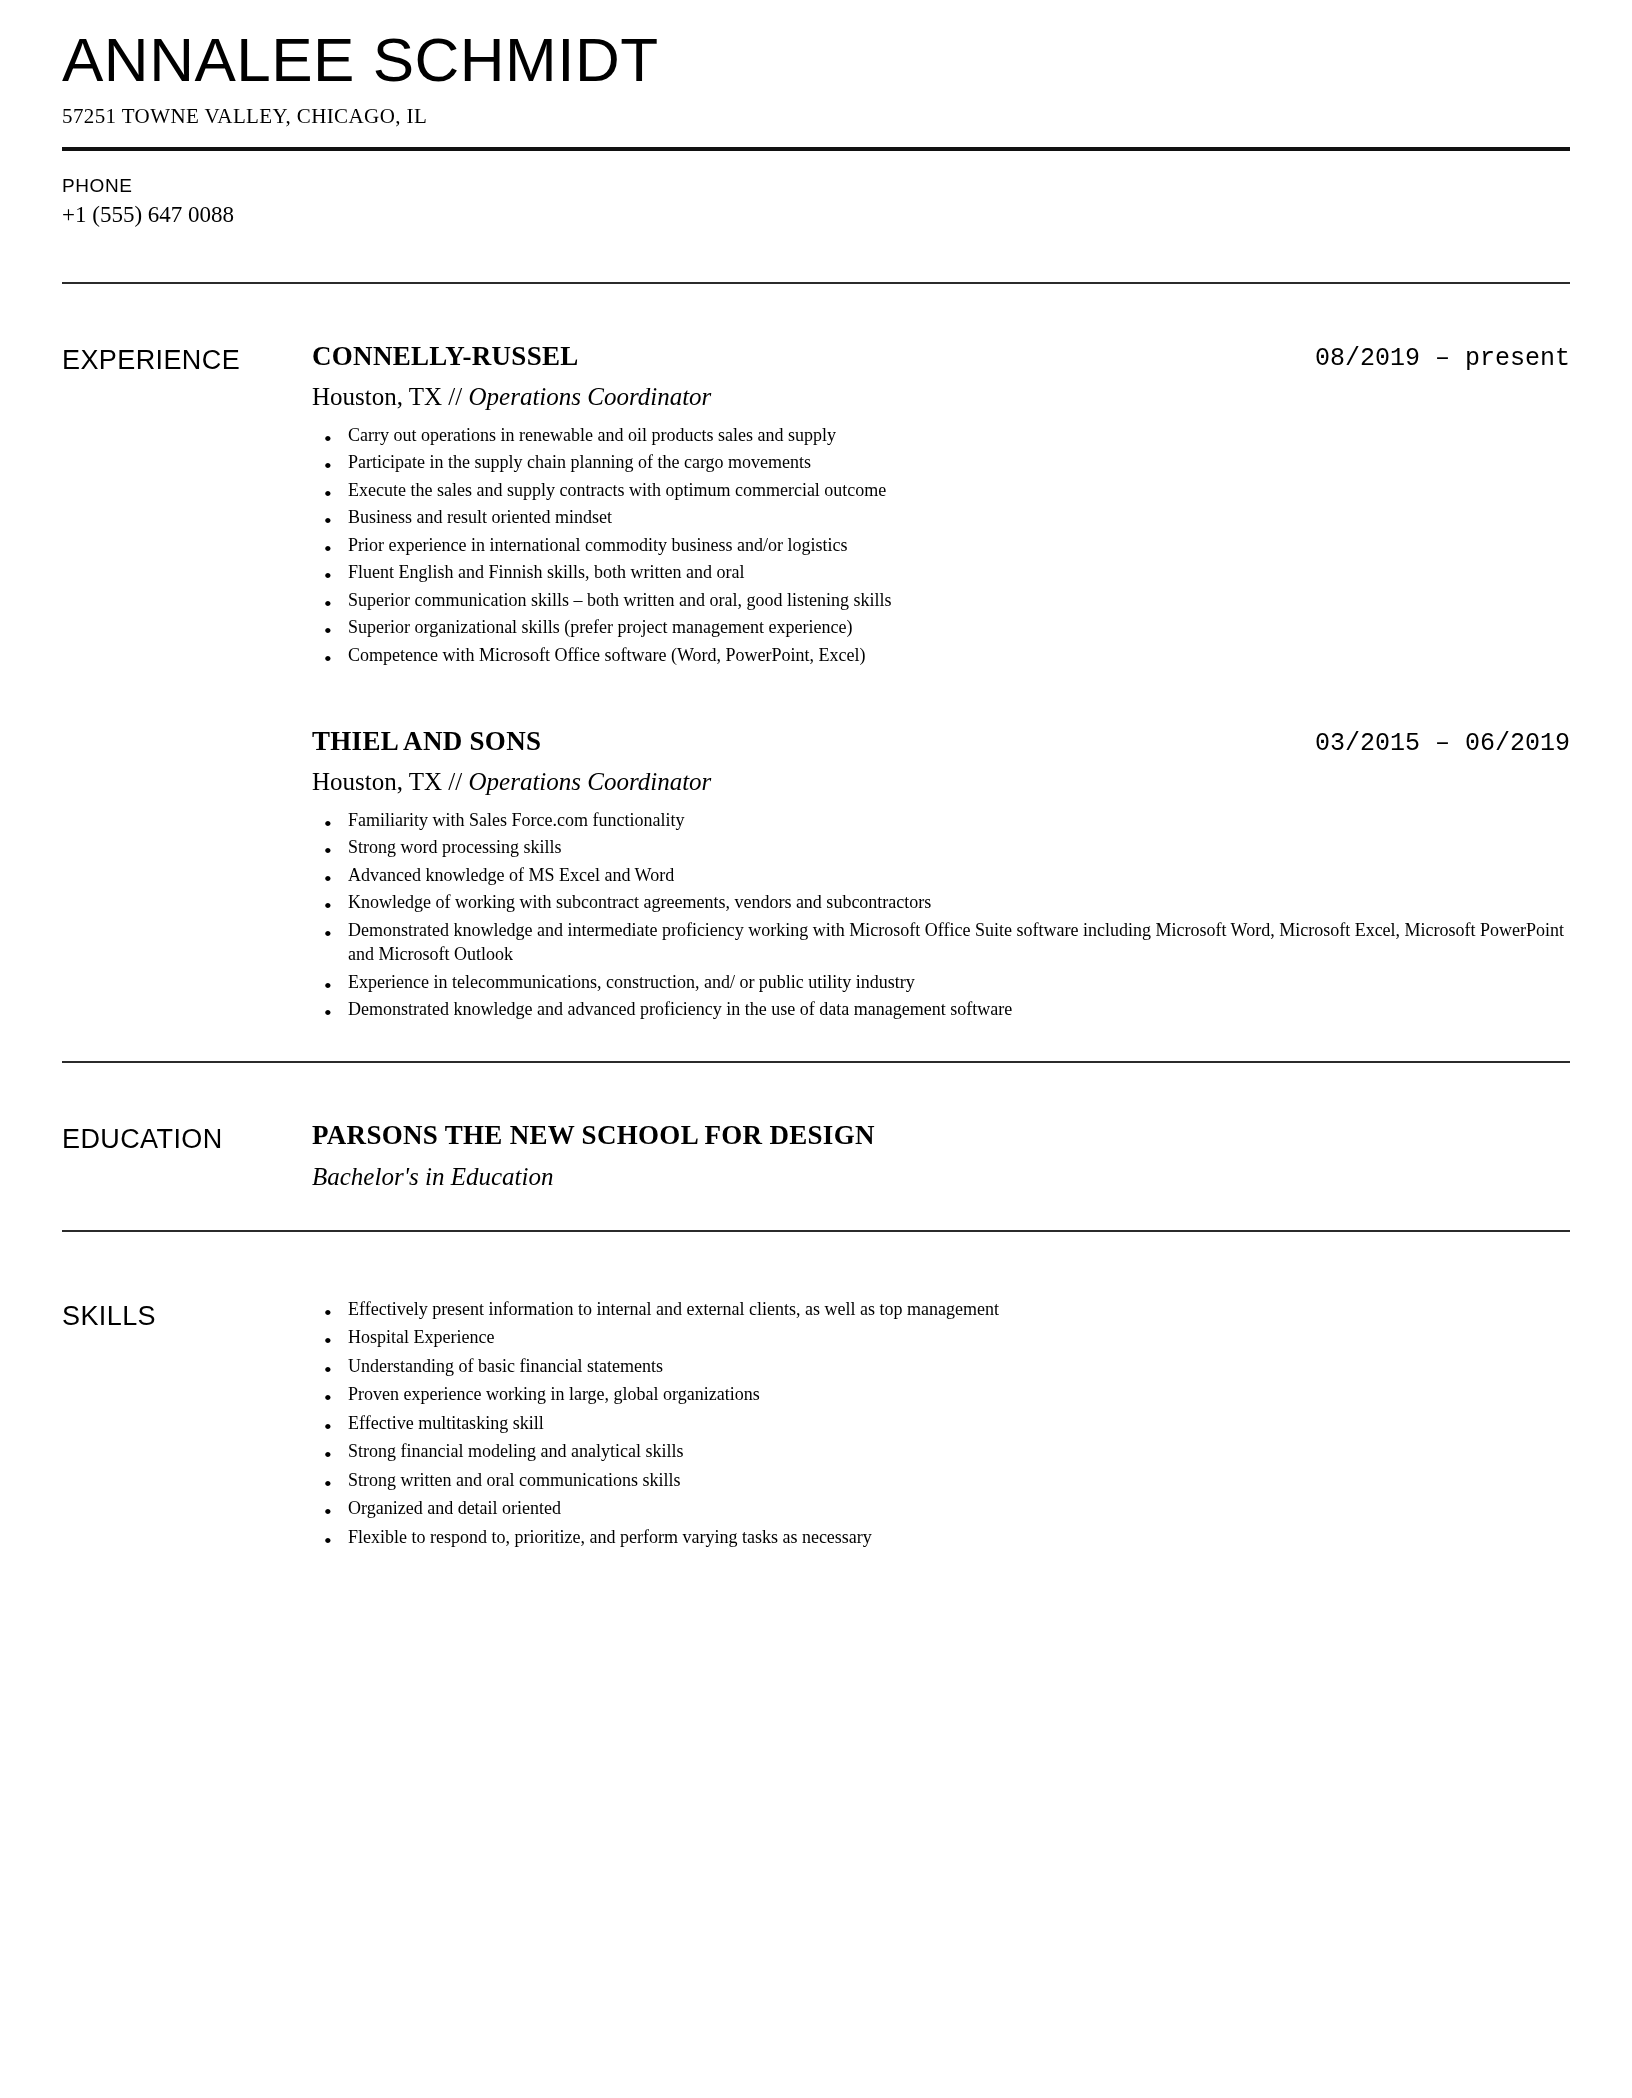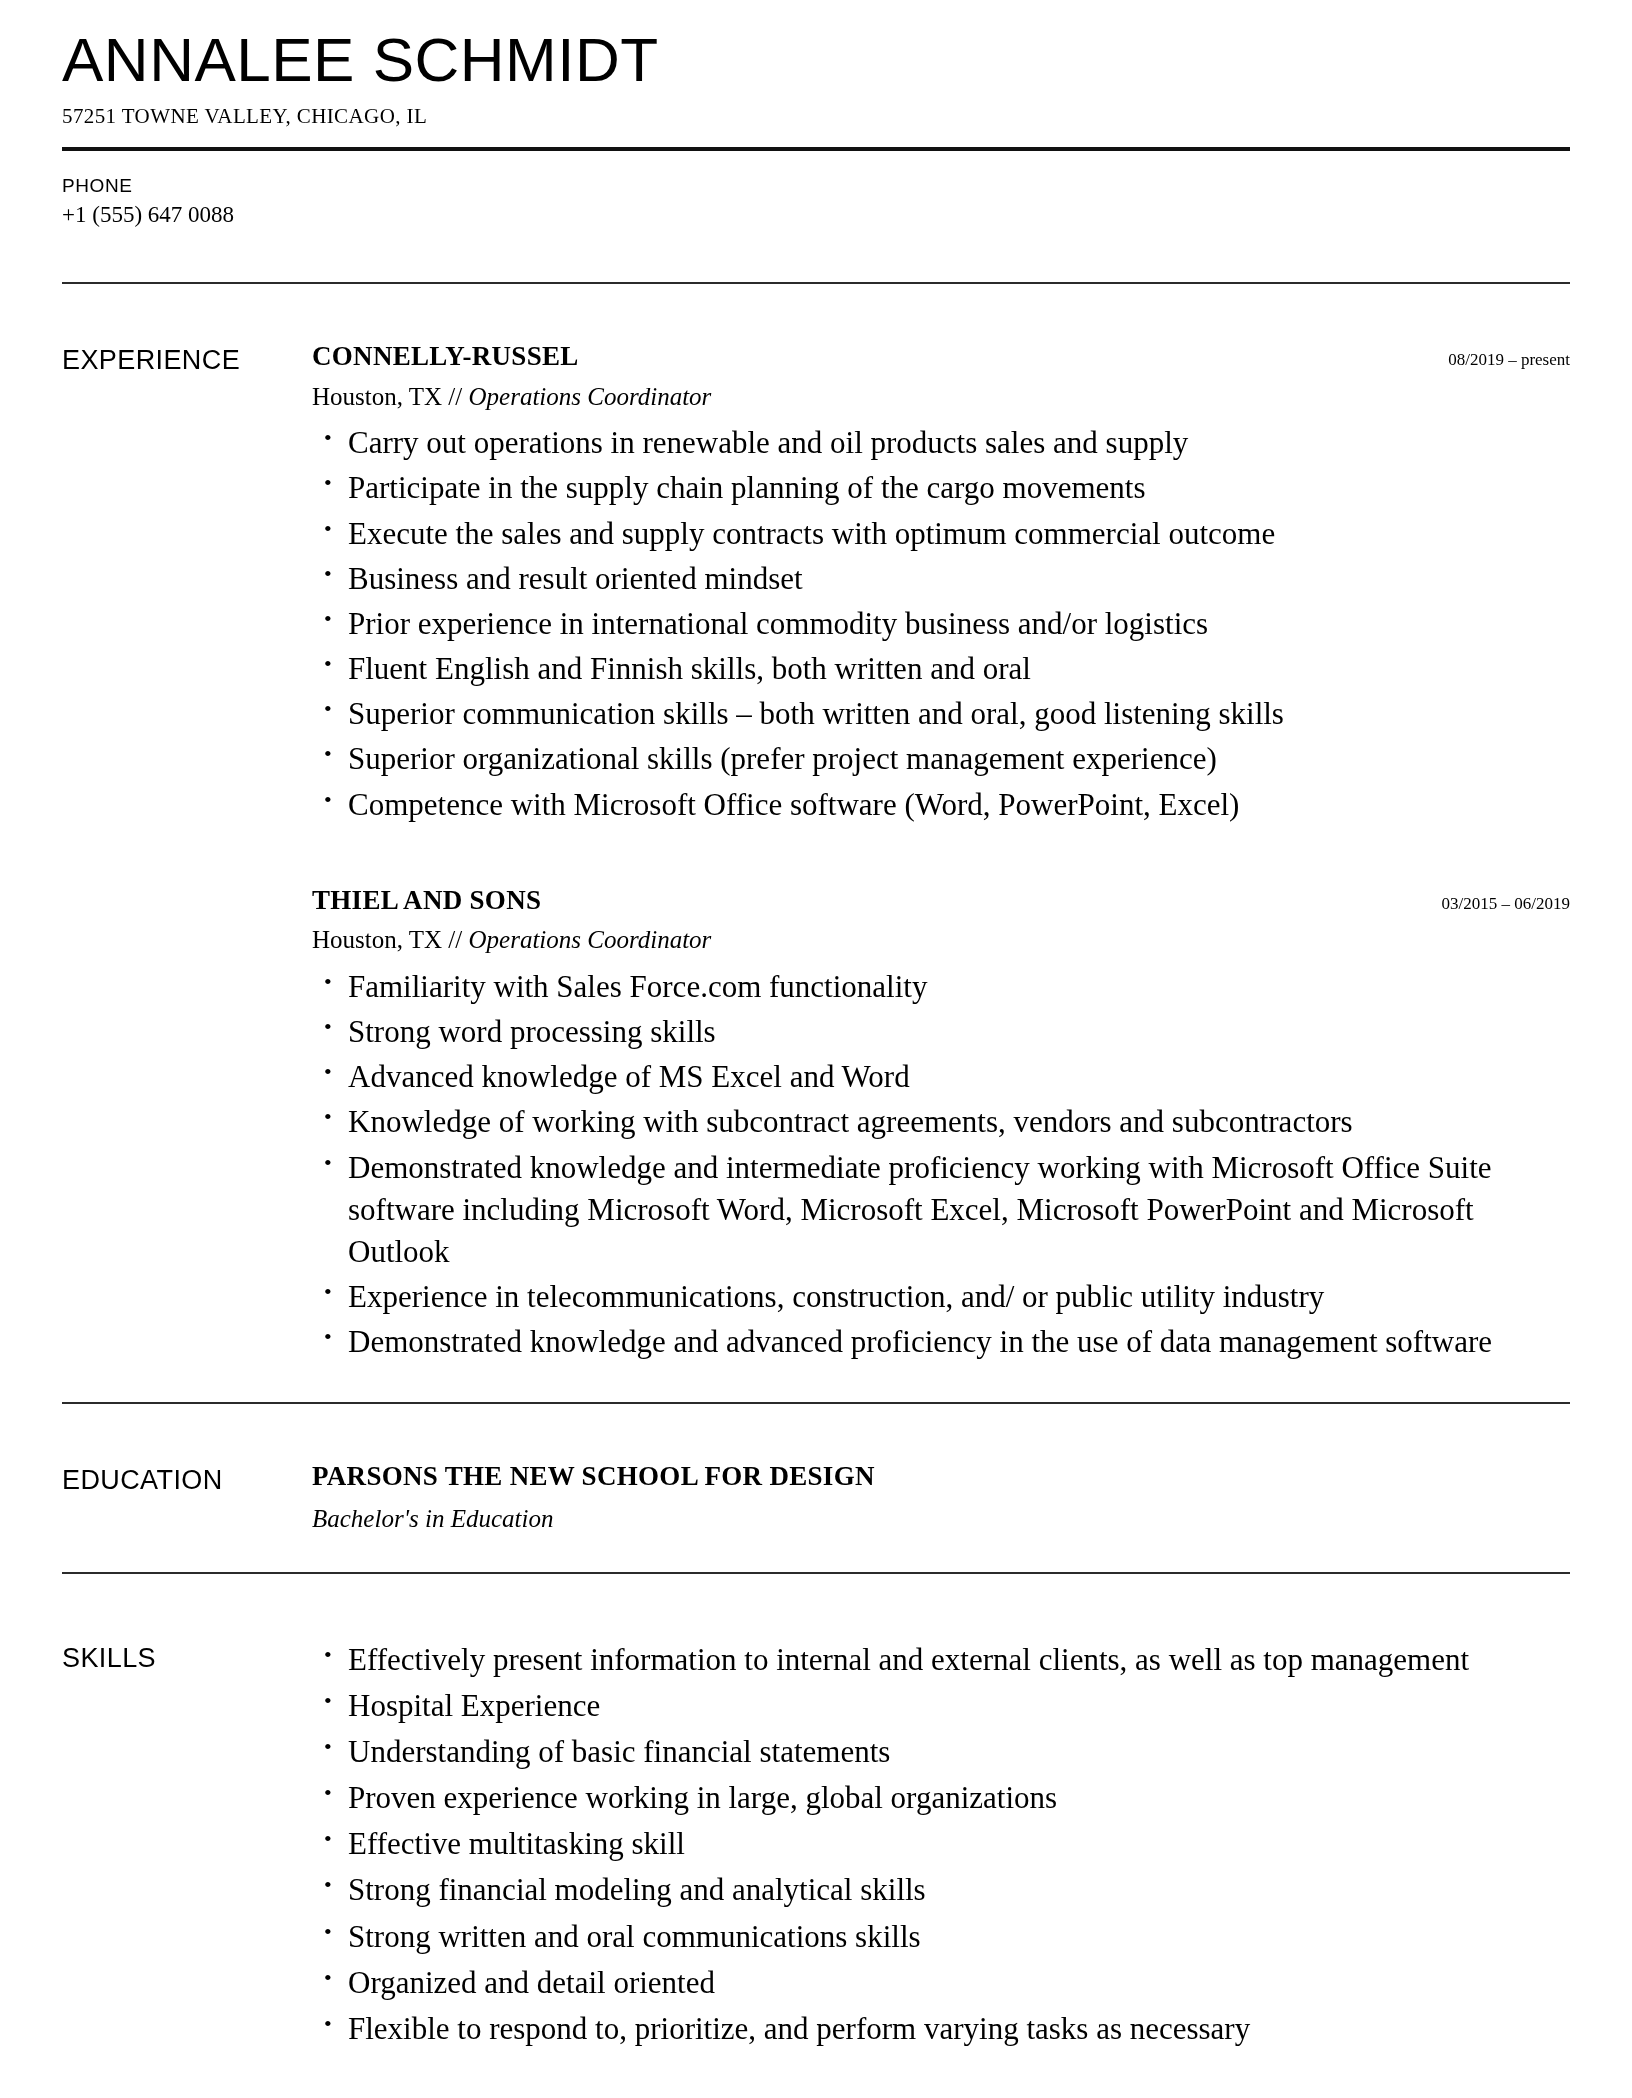--- a/index.html
+++ b/index.html
@@ -104,22 +104,22 @@
     gap: 38px;
   }
   .job-company {
     font-family: "Liberation Serif", serif;
     font-weight: bold;
     font-size: 27px;
     letter-spacing: 0.3px;
     line-height: 1.25;
   }
   .job-dates {
-    font-family: Liberation Serif, serif;
-    font-size: 17px;
+    font-family: Liberation Mono, monospace;
+    font-size: 25px;
     line-height: 1.25;
     white-space: nowrap;
   }
   .job-sub {
     font-family: "Liberation Serif", serif;
     font-size: 25px;
     line-height: 1.3;
     margin-top: 7px;
   }
   .job-sub .role {
@@ -128,21 +128,21 @@
 
   
   ul.bullets {
     list-style: none;
     margin: 9px 0 0 0;
     padding: 0;
   }
   ul.bullets > li {
     position: relative;
     font-family: "Liberation Serif", serif;
-    font-size: 31px;
+    font-size: 18px;
     line-height: 1.36;
     padding-left: 36px;
     margin: 0 0 3px 0;
   }
   ul.bullets > li::before {
     content: "\2022";
     position: absolute;
     left: 12px;
     top: 0;
     font-size: 22px;

